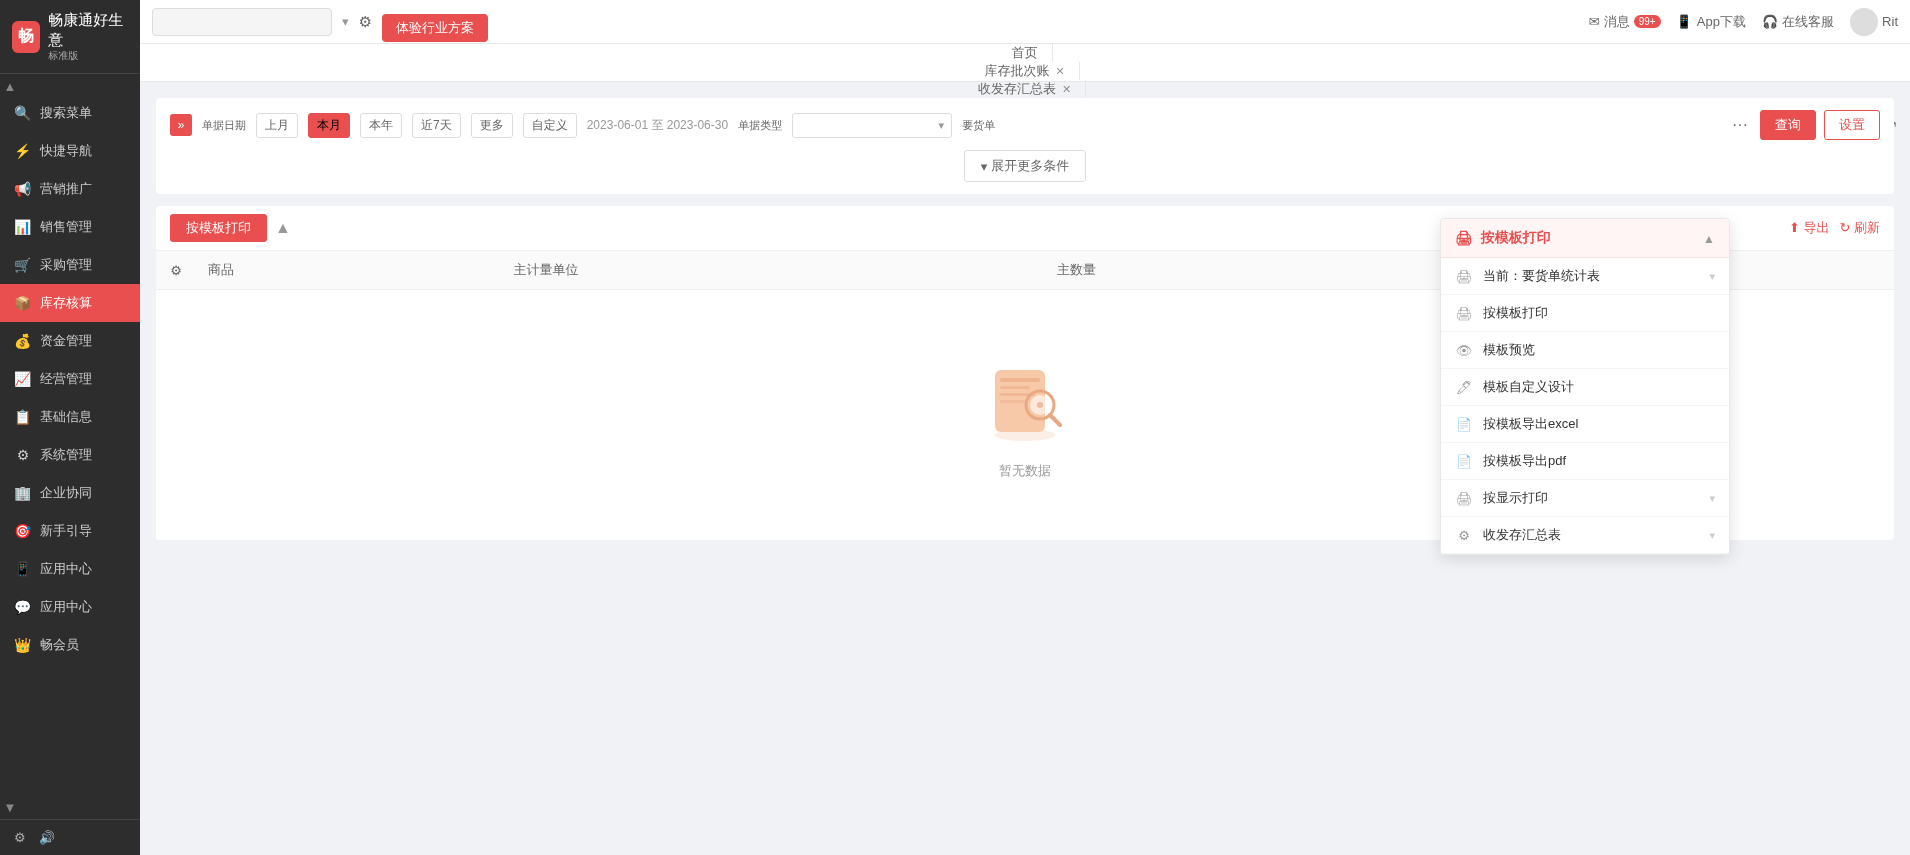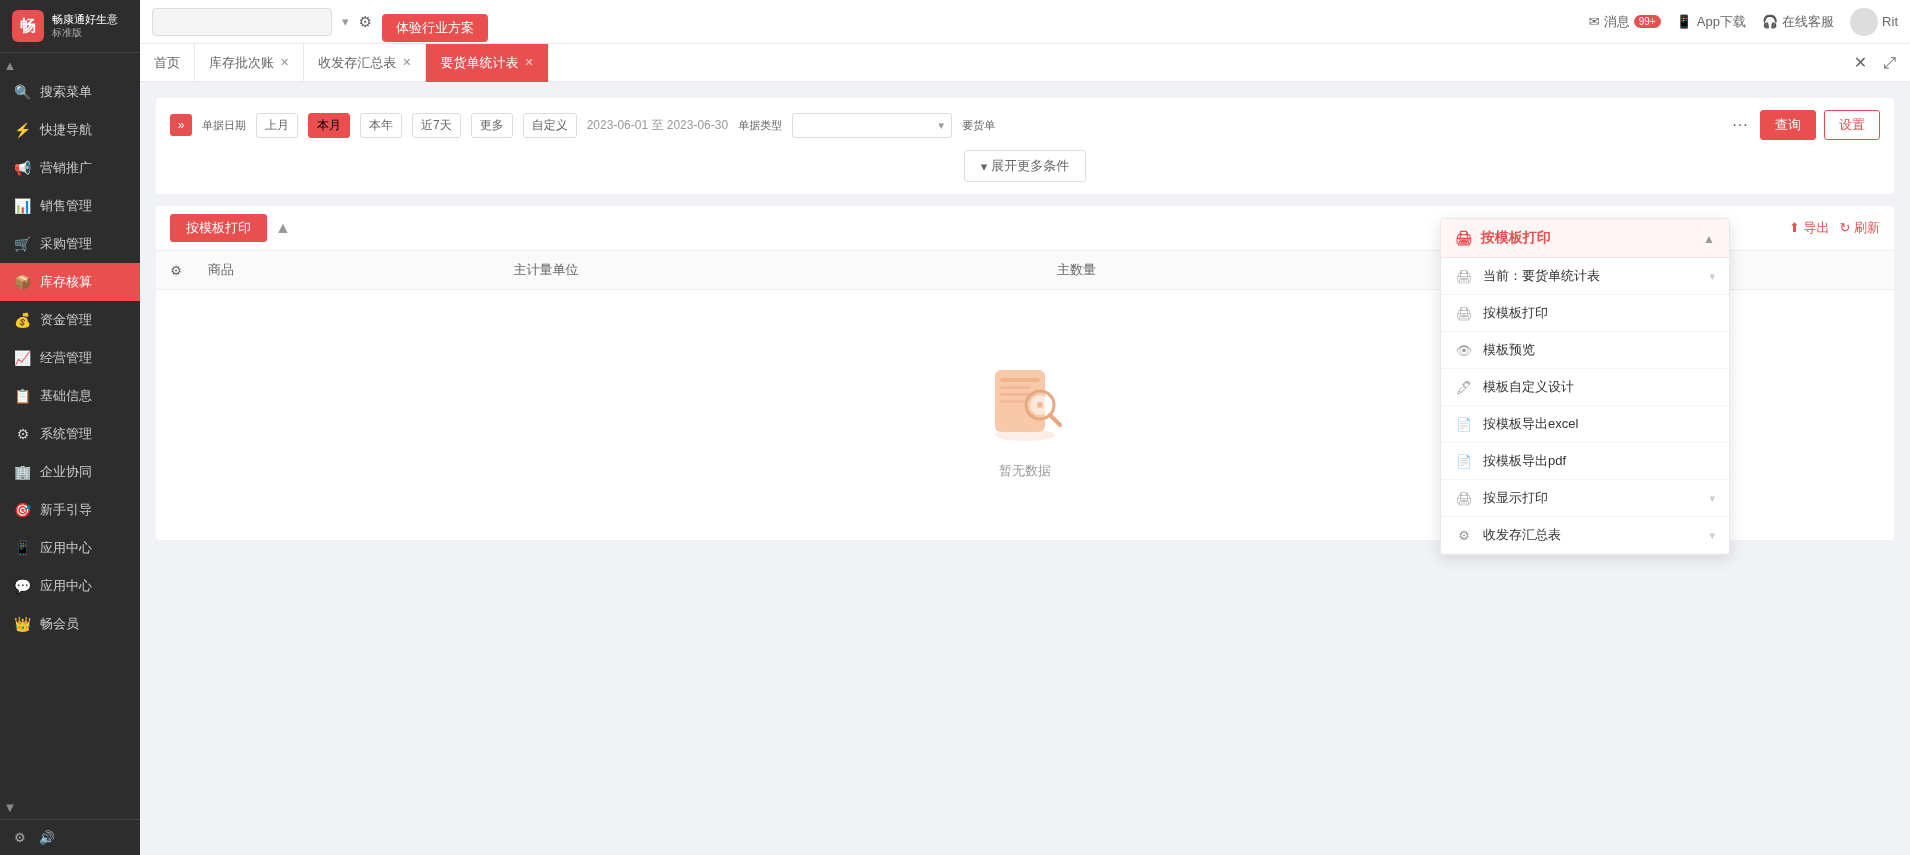--- a/index.html
+++ b/index.html
@@ -22,21 +22,21 @@
       gap: 8px;
       border-bottom: 1px solid #444;
     }
     .sidebar-logo-icon {
       width: 32px; height: 32px;
       background: #e94f4f;
       border-radius: 6px;
       display: flex; align-items: center; justify-content: center;
       color: white; font-size: 16px; font-weight: bold;
     }
-    .sidebar-logo-text { font-size: 11px; color: #fff; line-height: 1.3; }
+    .sidebar-logo-text { font-size: 15px; color: #fff; line-height: 1.3; }
     .sidebar-logo-sub { font-size: 10px; color: #aaa; }
     .sidebar-nav { flex: 1; overflow-y: auto; }
     .sidebar-nav::-webkit-scrollbar { width: 4px; }
     .sidebar-nav::-webkit-scrollbar-thumb { background: #555; }
     .sidebar-item {
       display: flex;
       align-items: center;
       gap: 8px;
       padding: 10px 14px;
       cursor: pointer;
@@ -128,20 +128,21 @@
     
     .tabs-bar {
       background: #fff;
       height: 38px;
       display: flex;
       align-items: center;
       padding: 0 0;
       border-bottom: 1px solid #e8e8e8;
       flex-shrink: 0;
       gap: 0;
+      flex-direction: column;
     }
     .tab {
       height: 38px;
       display: flex;
       align-items: center;
       padding: 0 14px;
       font-size: 13px;
       color: #666;
       cursor: pointer;
       border-right: 1px solid #e8e8e8;

